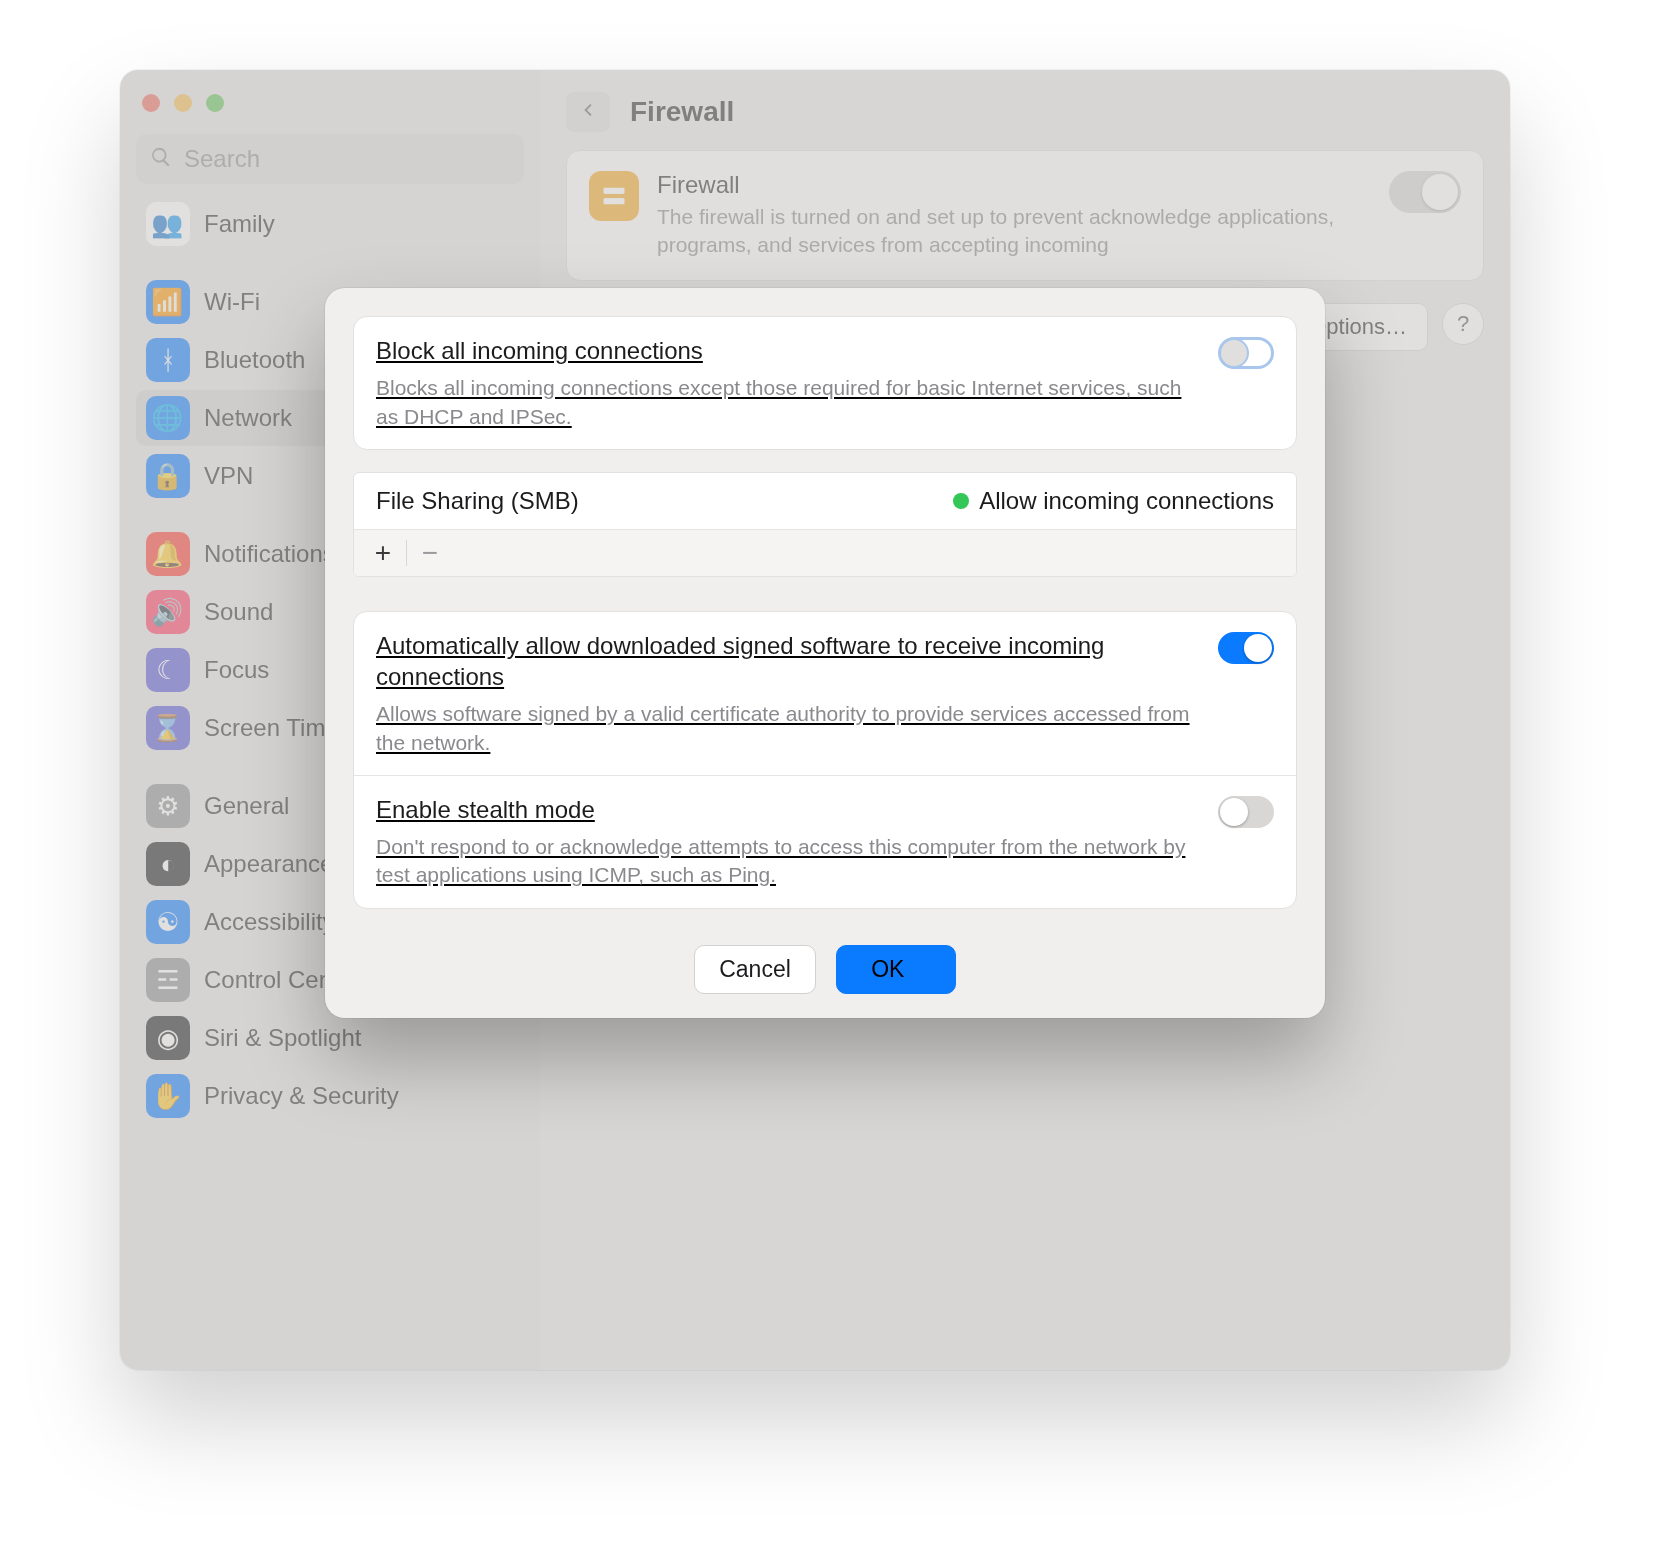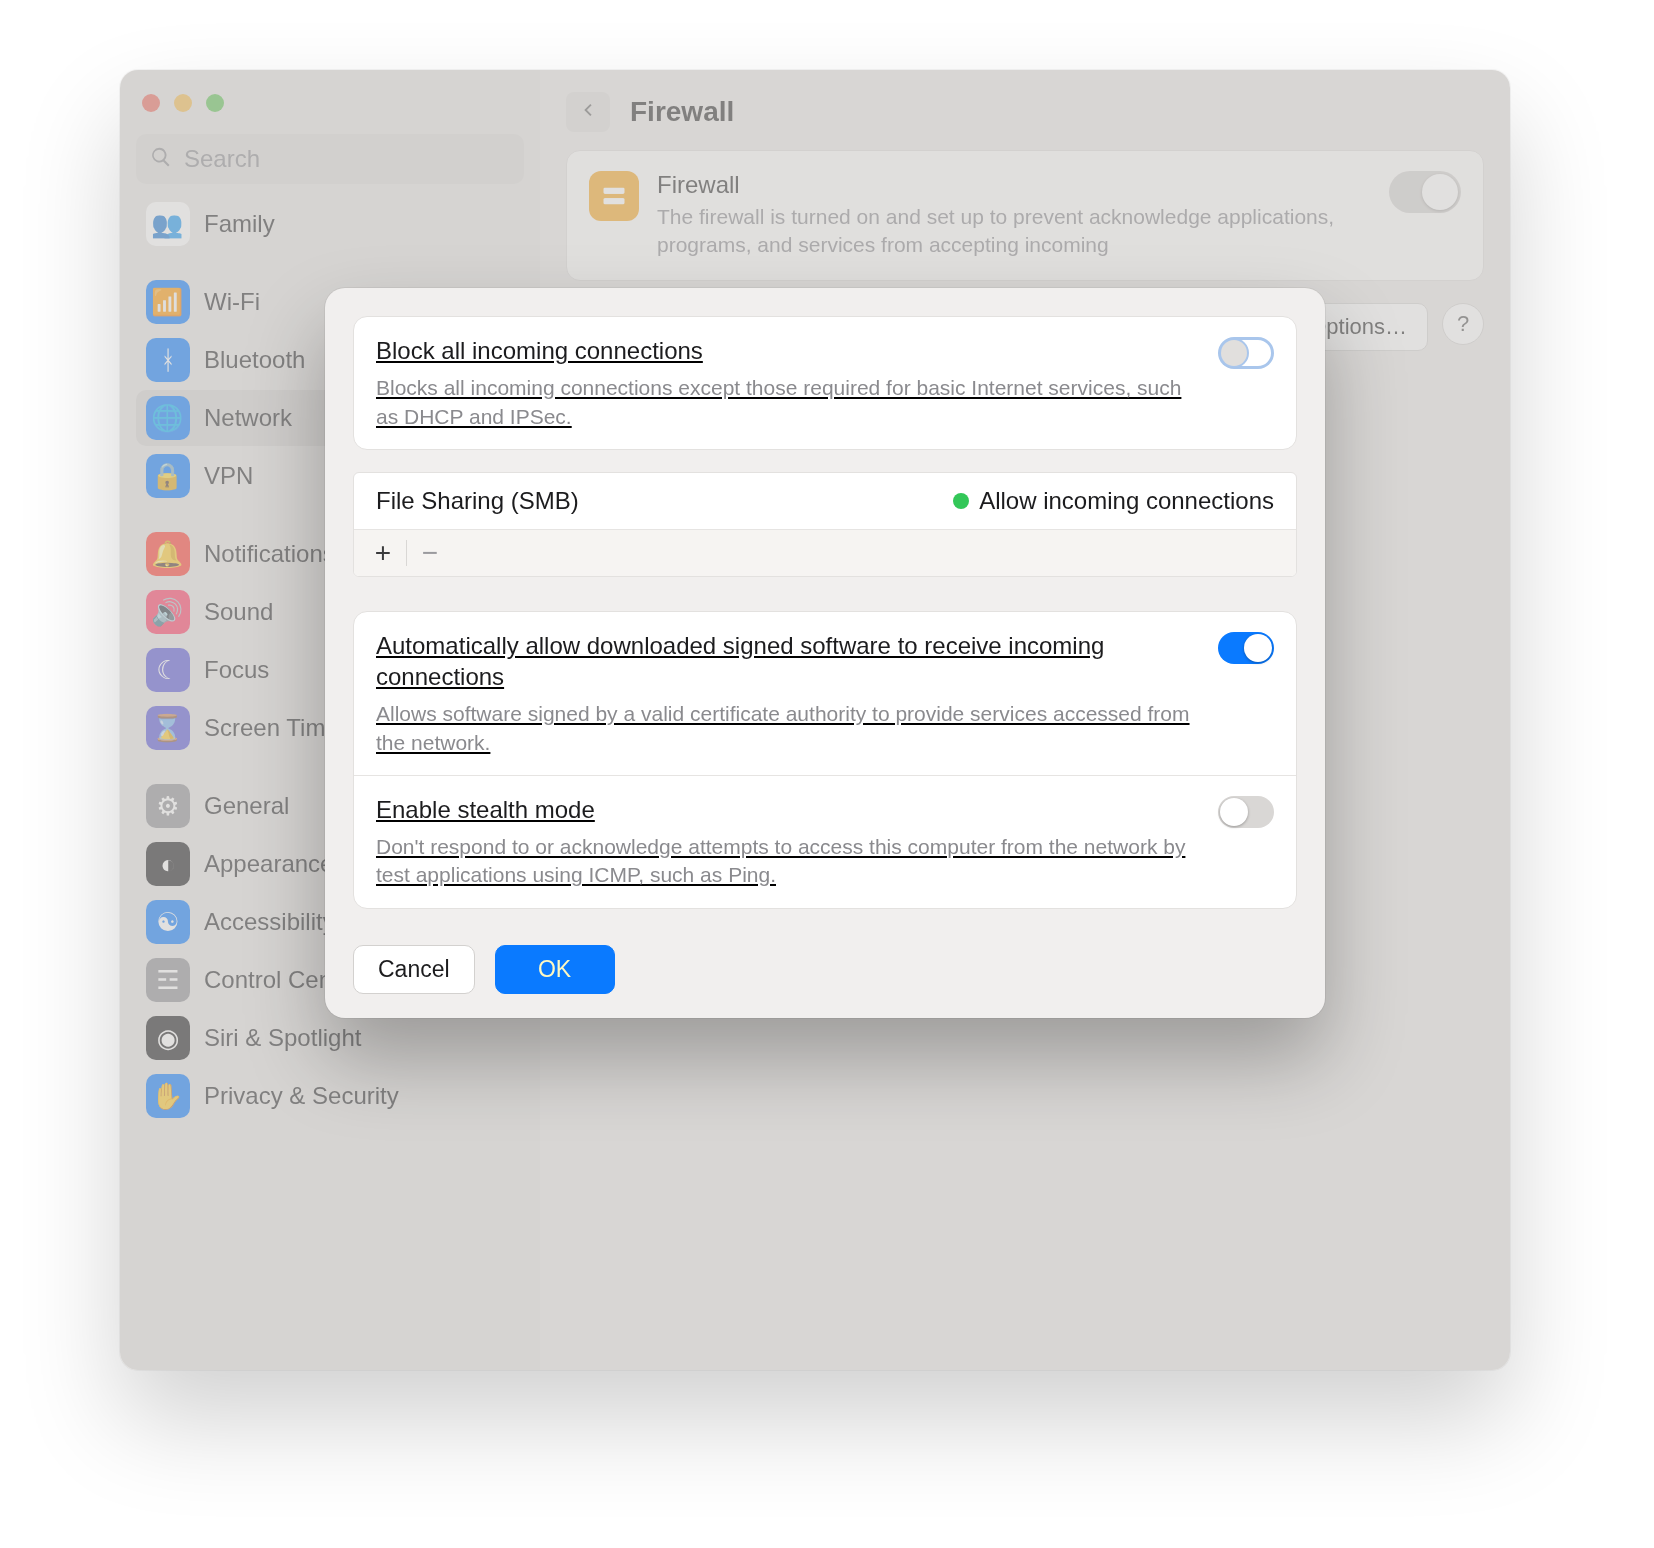--- a/index.html
+++ b/index.html
@@ -187,31 +187,31 @@
     background: #f6f4f2; border-top: 1px solid #e6e4e2;
     padding: 6px 10px; gap: 0;
   }
   .tb-btn {
     width: 38px; height: 34px;
     display:flex; align-items:center; justify-content:center;
     font-size: 28px; color: #3a3a3c; line-height: 1;
   }
   .tb-sep { width: 1px; height: 26px; background: #d9d7d5; margin: 0 4px; }
   .modal-footer {
-    display: flex; justify-content: flex-start; gap: 20px;
+    display: flex; justify-content: center; gap: 20px;
     padding-top: 14px;
   }
   .btn {
     min-width: 120px; padding: 10px 24px;
     font-size: 23px; border-radius: 10px;
     border: 1px solid #d3d1cf; background: #ffffff; color: #1c1c1e;
     text-align: center;
   }
   .btn.primary {
-    background: #0a7aff; border-color: #0a7aff; color: #fef9c3;
+    background: #0a7aff; border-color: #0a7aff; color: #000000; padding-left: 8px;
   }
 </style>
 </head>
 <body>
 
 <div class="stage">
   <div class="window">
 
     <div class="sidebar">
       <div class="traffic">

